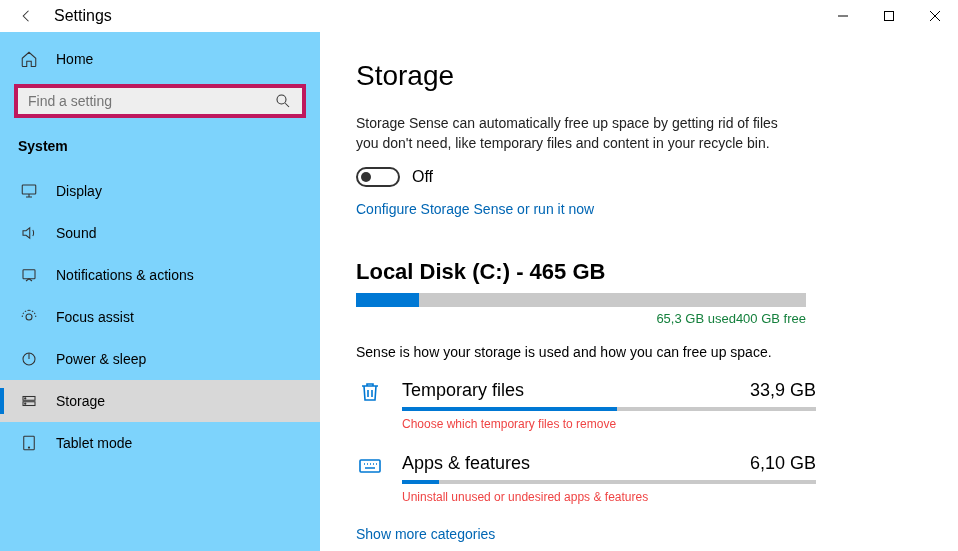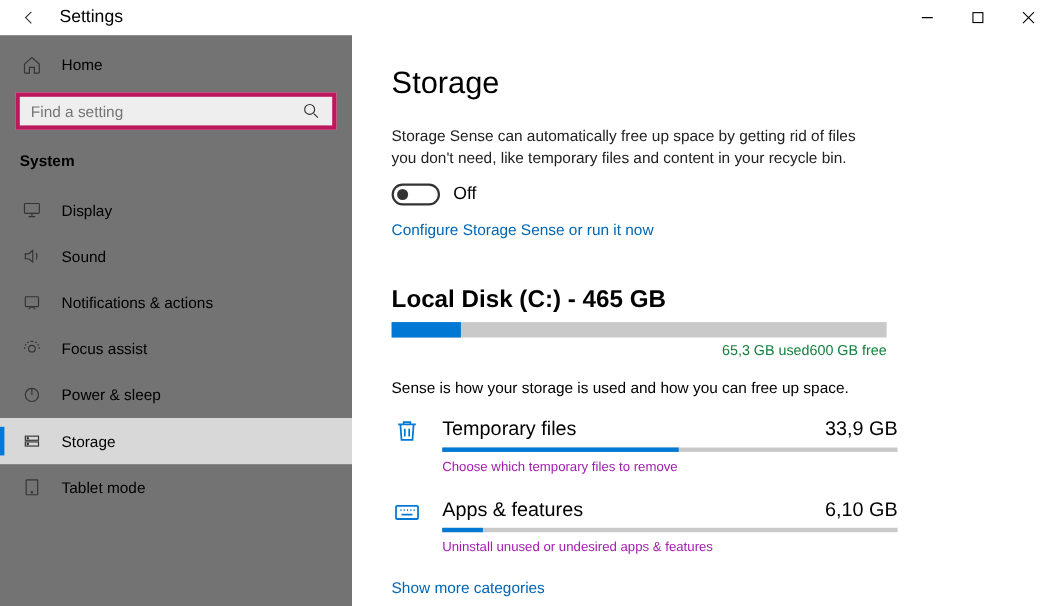--- a/index.html
+++ b/index.html
@@ -3,21 +3,21 @@
 <meta charset="utf-8">
 <style>
 * { margin: 0; padding: 0; box-sizing: border-box; font-family: "Segoe UI", sans-serif; }
 body { width: 958px; height: 551px; background: #fff; overflow: hidden; }
 .window { display: flex; flex-direction: column; height: 100%; }
 .titlebar { height: 32px; display: flex; align-items: center; }
 .titlebar-left { display: flex; align-items: center; gap: 18px; padding-left: 18px; }
 .titlebar-right { margin-left: auto; display: flex; }
 .caption-btn { width: 46px; height: 32px; display: flex; align-items: center; justify-content: center; font-size: 12px; }
 .body { flex: 1; display: flex; min-height: 0; }
-.sidebar { width: 320px; background: #737373; display: flex; flex-direction: column; padding-top: 8px; }
+.sidebar { width: 320px; background: #7dd3fc; display: flex; flex-direction: column; padding-top: 8px; }
 .home-row { display: flex; align-items: center; gap: 18px; padding: 10px 18px 10px 20px; font-size: 14px; }
 .searchbox { margin: 6px 14px 12px 14px; height: 34px; border: 4px solid #be185d; background: #eee; display: flex; align-items: center; padding: 0 10px; gap: 8px; }
 .searchbox input { flex: 1; border: none; background: transparent; outline: none; font-size: 14px; color: #555; }
 .section-label { font-size: 14px; font-weight: 600; padding: 8px 18px 16px 18px; }
 .nav-item { display: flex; align-items: center; gap: 18px; padding: 12px 18px 12px 20px; font-size: 14px; position: relative; }
 .nav-item.active::before { content: ""; position: absolute; left: 0; top: 8px; bottom: 8px; width: 4px; background: #0078d4; }
 .nav-item.active { background: #d8d8d8; }
 .icon { width: 18px; height: 18px; display: inline-flex; align-items: center; justify-content: center; }
 .icon svg { width: 18px; height: 18px; stroke: #333; fill: none; stroke-width: 1.4; }
 .content { flex: 1; padding: 28px 36px 20px 36px; overflow: auto; }
@@ -32,21 +32,21 @@
 .disk-bar-fill { position: absolute; left: 0; top: 0; bottom: 0; background: #0078d4; }
 .disk-meta { width: 450px; display: flex; justify-content: flex-end; font-size: 13px; color: #15803d; margin-bottom: 18px; }
 .disk-desc { font-size: 14px; margin-bottom: 20px; }
 .cat { display: flex; gap: 18px; width: 460px; margin-bottom: 22px; }
 .cat-icon { width: 28px; display: flex; align-items: flex-start; justify-content: center; }
 .cat-icon svg { stroke: #0078d4; fill: none; stroke-width: 1.6; width: 24px; height: 24px; }
 .cat-body { flex: 1; }
 .cat-head { display: flex; justify-content: space-between; font-size: 18px; margin-bottom: 6px; }
 .cat-bar { height: 4px; background: #c9c9c9; position: relative; margin-bottom: 6px; }
 .cat-bar-fill { position: absolute; left: 0; top: 0; bottom: 0; background: #0078d4; }
-.cat-sub { font-size: 12px; color: #a21caf; }
+.cat-sub { font-size: 12px; color: #ef4444; }
 </style>
 </head>
 <body>
 
 <div class="window">
   <div class="titlebar">
     <div class="titlebar-left">
       <span class="icon">
         <svg viewBox="0 0 24 24">
             <path d="M14 5l-7 7 7 7"></path>
@@ -173,21 +173,21 @@
         <span>Off</span>
       </div>
       <div class="link">Configure Storage Sense or run it now</div>
 
       <h2 class="disk-title">Local Disk (C:) - 465 GB</h2>
       <div class="disk-bar">
         <div class="disk-bar-fill" style="width: 14%;"></div>
       </div>
       <div class="disk-meta">
         <span>65,3 GB used</span>
-        <span>600 GB free</span>
+        <span>400 GB free</span>
       </div>
       <p class="disk-desc">Sense is how your storage is used and how you can free up space.</p>
 
       <div class="cat">
         <div class="cat-icon">
           <svg viewBox="0 0 24 24">
               <path d="M4 6h16M9 6V4h6v2M6 6l1 14h10l1-14M10 10v7M14 10v7"></path>
             </svg>
         </div>
         <div class="cat-body">

